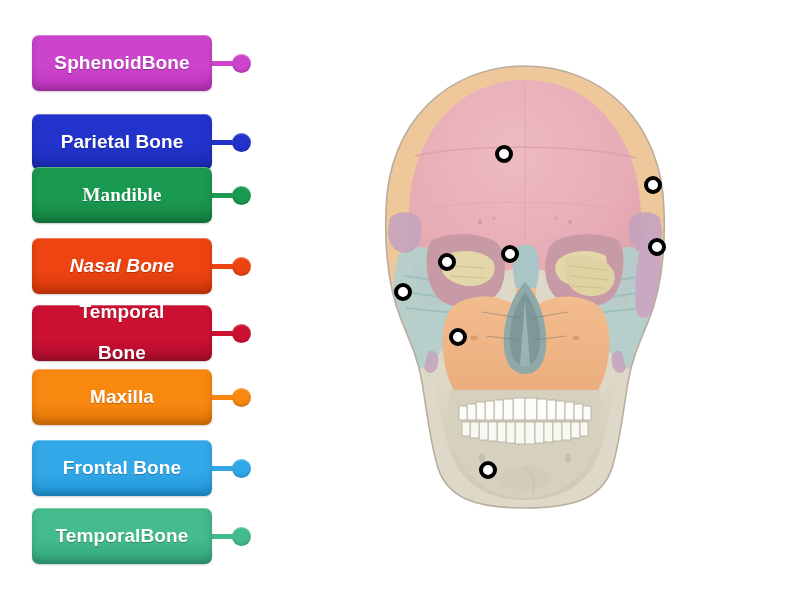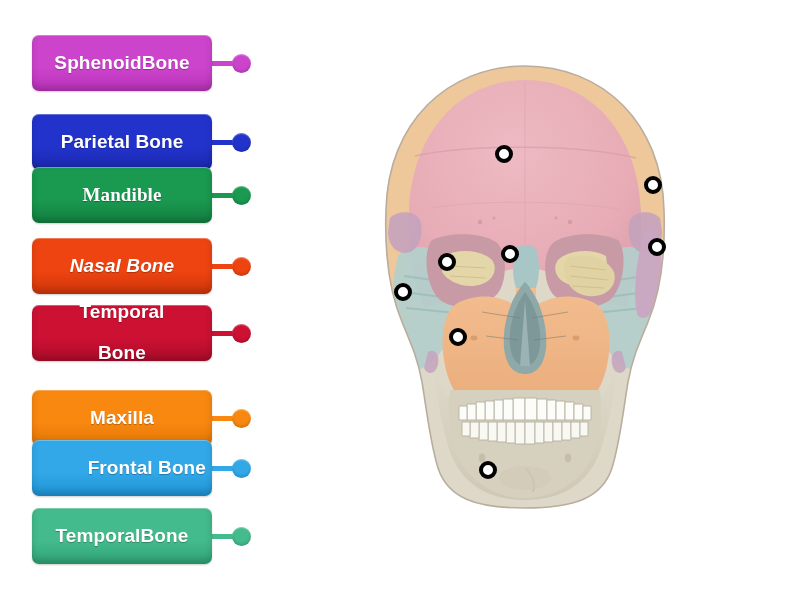--- a/index.html
+++ b/index.html
@@ -156,31 +156,31 @@
         <div class="label-chip two-line" style="background: linear-gradient(rgb(204, 17, 51) 0%, rgb(204, 17, 51) 58%, rgb(173, 12, 42) 100%); flex-direction: column;">
           <span>Temporal</span>
           <br>
           <span>Bone</span>
         </div>
         <div class="connector">
           <span class="stem" style="background: rgb(204, 17, 51);"></span>
           <span class="knob" style="background: rgb(204, 17, 51);"></span>
         </div>
       </div>
-      <div class="label-row" style="top: 390px;">
+      <div class="label-row" style="top: 369px;">
         <div class="label-chip" style="background: linear-gradient(rgb(249, 136, 16) 0%, rgb(249, 136, 16) 58%, rgb(224, 117, 5) 100%);">
           <span>Maxilla</span>
         </div>
         <div class="connector">
           <span class="stem" style="background: rgb(249, 136, 16);"></span>
           <span class="knob" style="background: rgb(249, 136, 16);"></span>
         </div>
       </div>
       <div class="label-row" style="top: 440px;">
-        <div class="label-chip" style="background: linear-gradient(rgb(50, 168, 232) 0%, rgb(50, 168, 232) 58%, rgb(31, 147, 212) 100%); justify-content: flex-end;">
+        <div class="label-chip" style="background: linear-gradient(rgb(50, 168, 232) 0%, rgb(50, 168, 232) 58%, rgb(31, 147, 212) 100%);">
           <span>Frontal Bone</span>
         </div>
         <div class="connector">
           <span class="stem" style="background: rgb(50, 168, 232);"></span>
           <span class="knob" style="background: rgb(50, 168, 232);"></span>
         </div>
       </div>
       <div class="label-row" style="top: 508px;">
         <div class="label-chip two-line" style="background: linear-gradient(rgb(68, 187, 140) 0%, rgb(68, 187, 140) 58%, rgb(48, 163, 119) 100%);">
           <span>Temporal</span>

